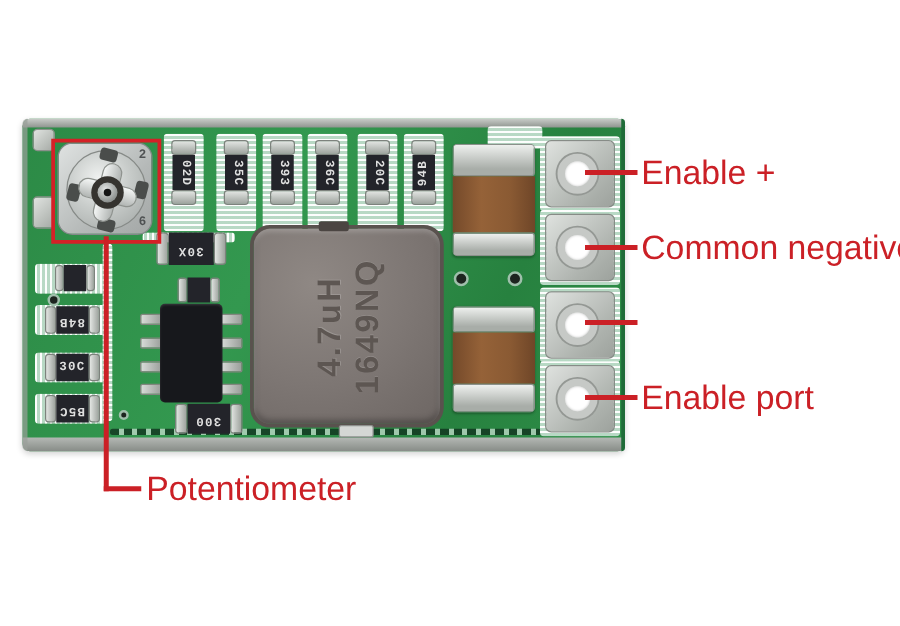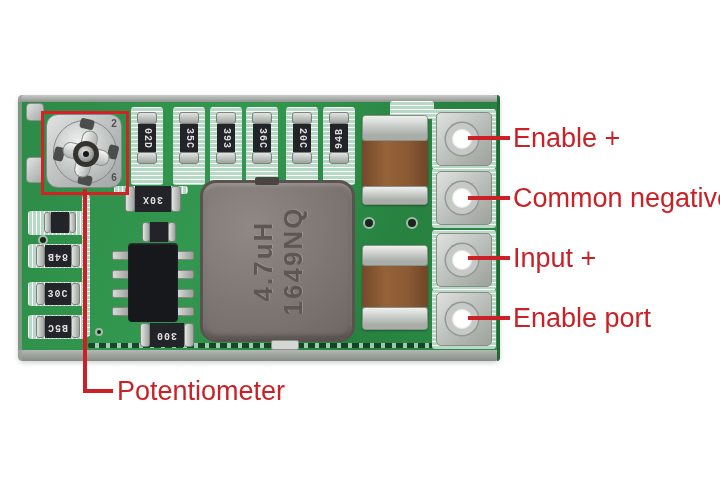--- a/index.html
+++ b/index.html
@@ -274,17 +274,16 @@
   <div class="red-line" style="left:468px;top:136px;width:42px;height:4px;"></div>
   <div class="red-line" style="left:468px;top:196px;width:42px;height:4px;"></div>
   <div class="red-line" style="left:468px;top:256px;width:42px;height:4px;"></div>
   <div class="red-line" style="left:468px;top:316px;width:42px;height:4px;"></div>
 
   <div class="red-line" style="left:83px;top:189px;width:4px;height:204px;"></div>
   <div class="red-line" style="left:83px;top:389px;width:30px;height:4px;"></div>
 
   <div class="callout" style="left:513px;top:122px;">Enable +</div>
   <div class="callout" style="left:513px;top:182px;">Common negative</div>
-  <div class="callout" style="left:513px;top:242px;">Input +</div>
   <div class="callout" style="left:117px;top:375px;">Potentiometer</div>
   <div class="callout" style="left:513px;top:302px;">Enable port</div>
 
 </div>
 
 </body></html>

